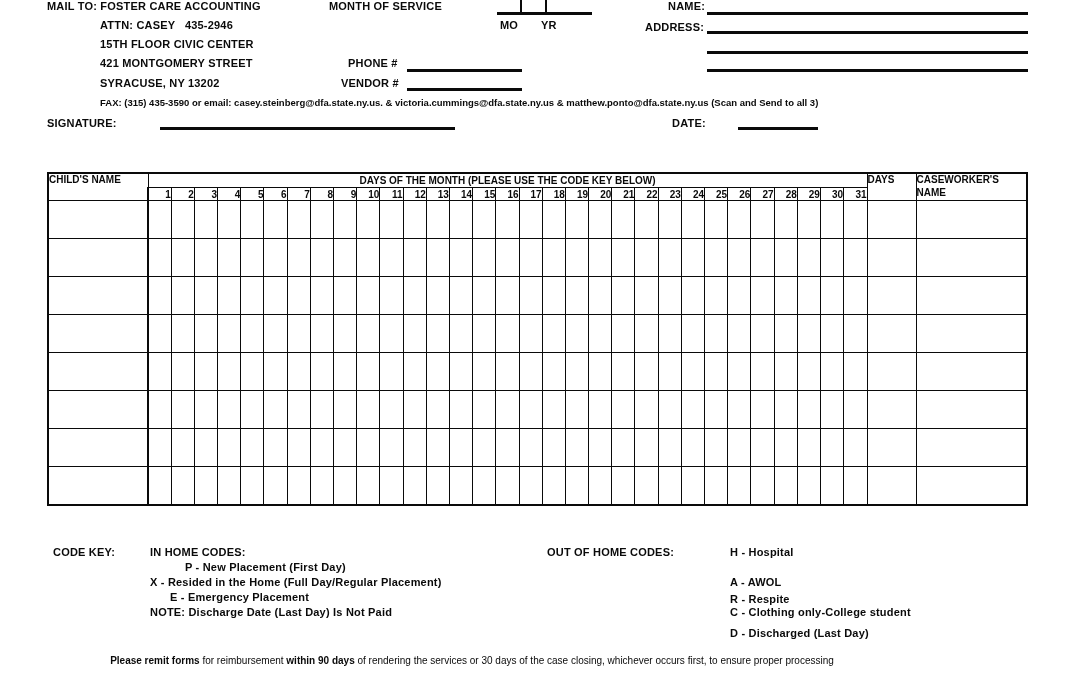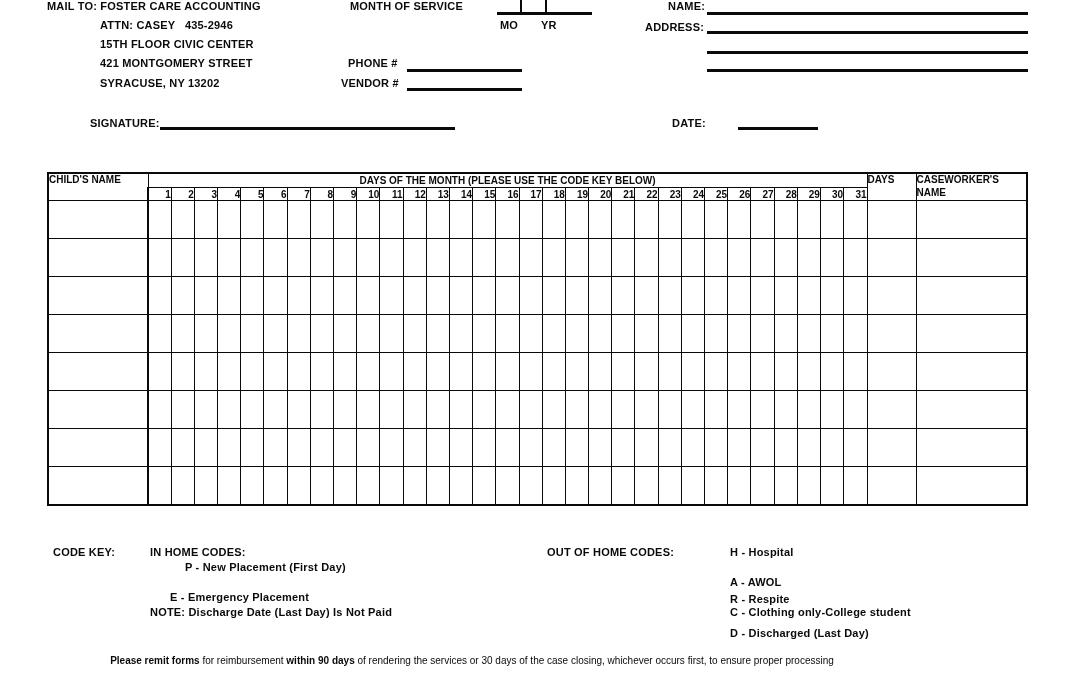--- a/index.html
+++ b/index.html
@@ -36,41 +36,42 @@
 <body>
 
 <div class="page">
 
   <div class="lbl" style="left:47px; top:0px;">MAIL TO: FOSTER CARE ACCOUNTING</div>
   <div class="lbl" style="left:100px; top:19px;">ATTN: CASEY   435-2946</div>
   <div class="lbl" style="left:100px; top:38px;">15TH FLOOR CIVIC CENTER</div>
   <div class="lbl" style="left:100px; top:57px;">421 MONTGOMERY STREET</div>
   <div class="lbl" style="left:100px; top:77px;">SYRACUSE, NY 13202</div>
 
-  <div class="lbl" style="left:350px; top:0px;">MONTH OF SERVICE</div>
+  <div class="lbl" style="left:329px; top:0px;">MONTH OF SERVICE</div>
   <div class="fill-line" style="left:497px; top:12px; width:95px;"></div>
   <div class="vtick" style="left:520px; top:0px; height:13px;"></div>
   <div class="vtick" style="left:545px; top:0px; height:13px;"></div>
   <div class="lbl" style="left:500px; top:19px;">MO</div>
   <div class="lbl" style="left:541px; top:19px;">YR</div>
 
   <div class="lbl" style="left:348px; top:57px;">PHONE #</div>
   <div class="fill-line" style="left:407px; top:69px; width:115px;"></div>
   <div class="lbl" style="left:341px; top:77px;">VENDOR #</div>
   <div class="fill-line" style="left:407px; top:88px; width:115px;"></div>
 
   <div class="lbl" style="left:668px; top:0px;">NAME:</div>
   <div class="fill-line" style="left:707px; top:12px; width:321px;"></div>
   <div class="lbl" style="left:645px; top:21px;">ADDRESS:</div>
   <div class="fill-line" style="left:707px; top:31px; width:321px;"></div>
   <div class="fill-line" style="left:707px; top:51px; width:321px;"></div>
   <div class="fill-line" style="left:707px; top:69px; width:321px;"></div>
 
-
-  <div class="lbl" style="left:47px; top:117px;margin-left:43px;">SIGNATURE:</div>
+  <div class="lbl sm" style="left:100px; top:97px;">FAX: (315) 435-3590 or email: casey.steinberg@dfa.state.ny.us. &amp; victoria.cummings@dfa.state.ny.us &amp; matthew.ponto@dfa.state.ny.us (Scan and Send to all 3)</div>
+
+  <div class="lbl" style="left:47px; top:117px;">SIGNATURE:</div>
   <div class="fill-line" style="left:160px; top:127px; width:295px;"></div>
   <div class="lbl" style="left:672px; top:117px;">DATE:</div>
   <div class="fill-line" style="left:738px; top:127px; width:80px;"></div>
 
   <table class="grid">
     <colgroup>
       <col style="width:100px">
       <col span="31" style="width:23.2px">
       <col style="width:49px">
       <col style="width:111px">
@@ -404,20 +405,21 @@
           <td class="day-cell"></td>
           <td class="days-cell"></td>
           <td class="cw-cell"></td>
         </tr>
       </tbody>
   </table>
 
   <div class="lbl" style="left:53px;  top:546px;">CODE KEY:</div>
   <div class="lbl" style="left:150px; top:546px;">IN HOME CODES:</div>
   <div class="lbl" style="left:150px; top:561px;padding-left:35px;">P - New Placement (First Day)</div>
+  <div class="lbl" style="left:150px; top:576px;">X - Resided in the Home (Full Day/Regular Placement)</div>
   <div class="lbl" style="left:150px; top:591px;margin-left:20px;">E - Emergency Placement</div>
   <div class="lbl" style="left:150px; top:606px;">NOTE: Discharge Date (Last Day) Is Not Paid</div>
   <div class="lbl" style="left:547px; top:546px;">OUT OF HOME CODES:</div>
   <div class="lbl" style="left:730px; top:546px;">H - Hospital</div>
   <div class="lbl" style="left:730px; top:561px;margin-top:32px;">R - Respite</div>
   <div class="lbl" style="left:730px; top:576px;">A - AWOL</div>
   <div class="lbl" style="left:730px; top:591px;margin-top:36px;">D - Discharged (Last Day)</div>
   <div class="lbl" style="left:730px; top:606px;">C - Clothing only-College student</div>
 
   <div class="footer-note">

